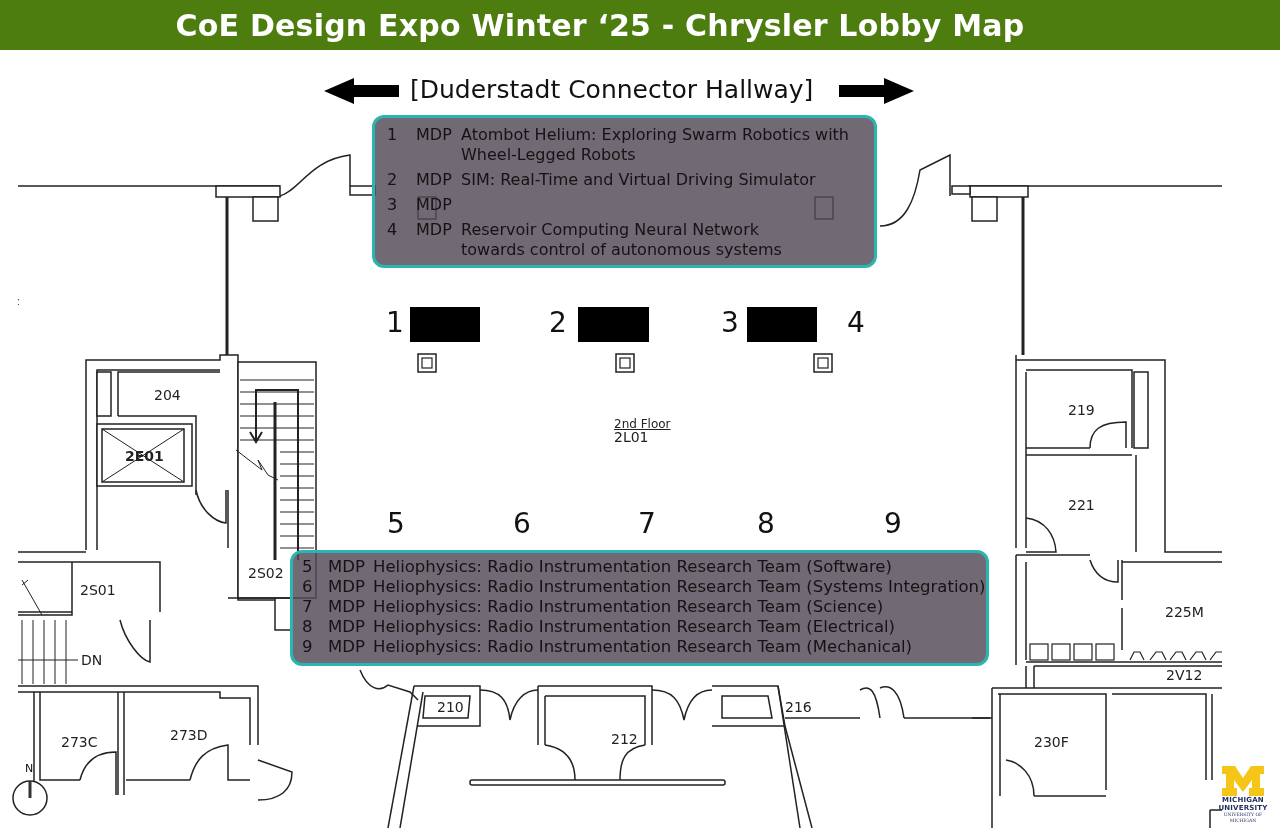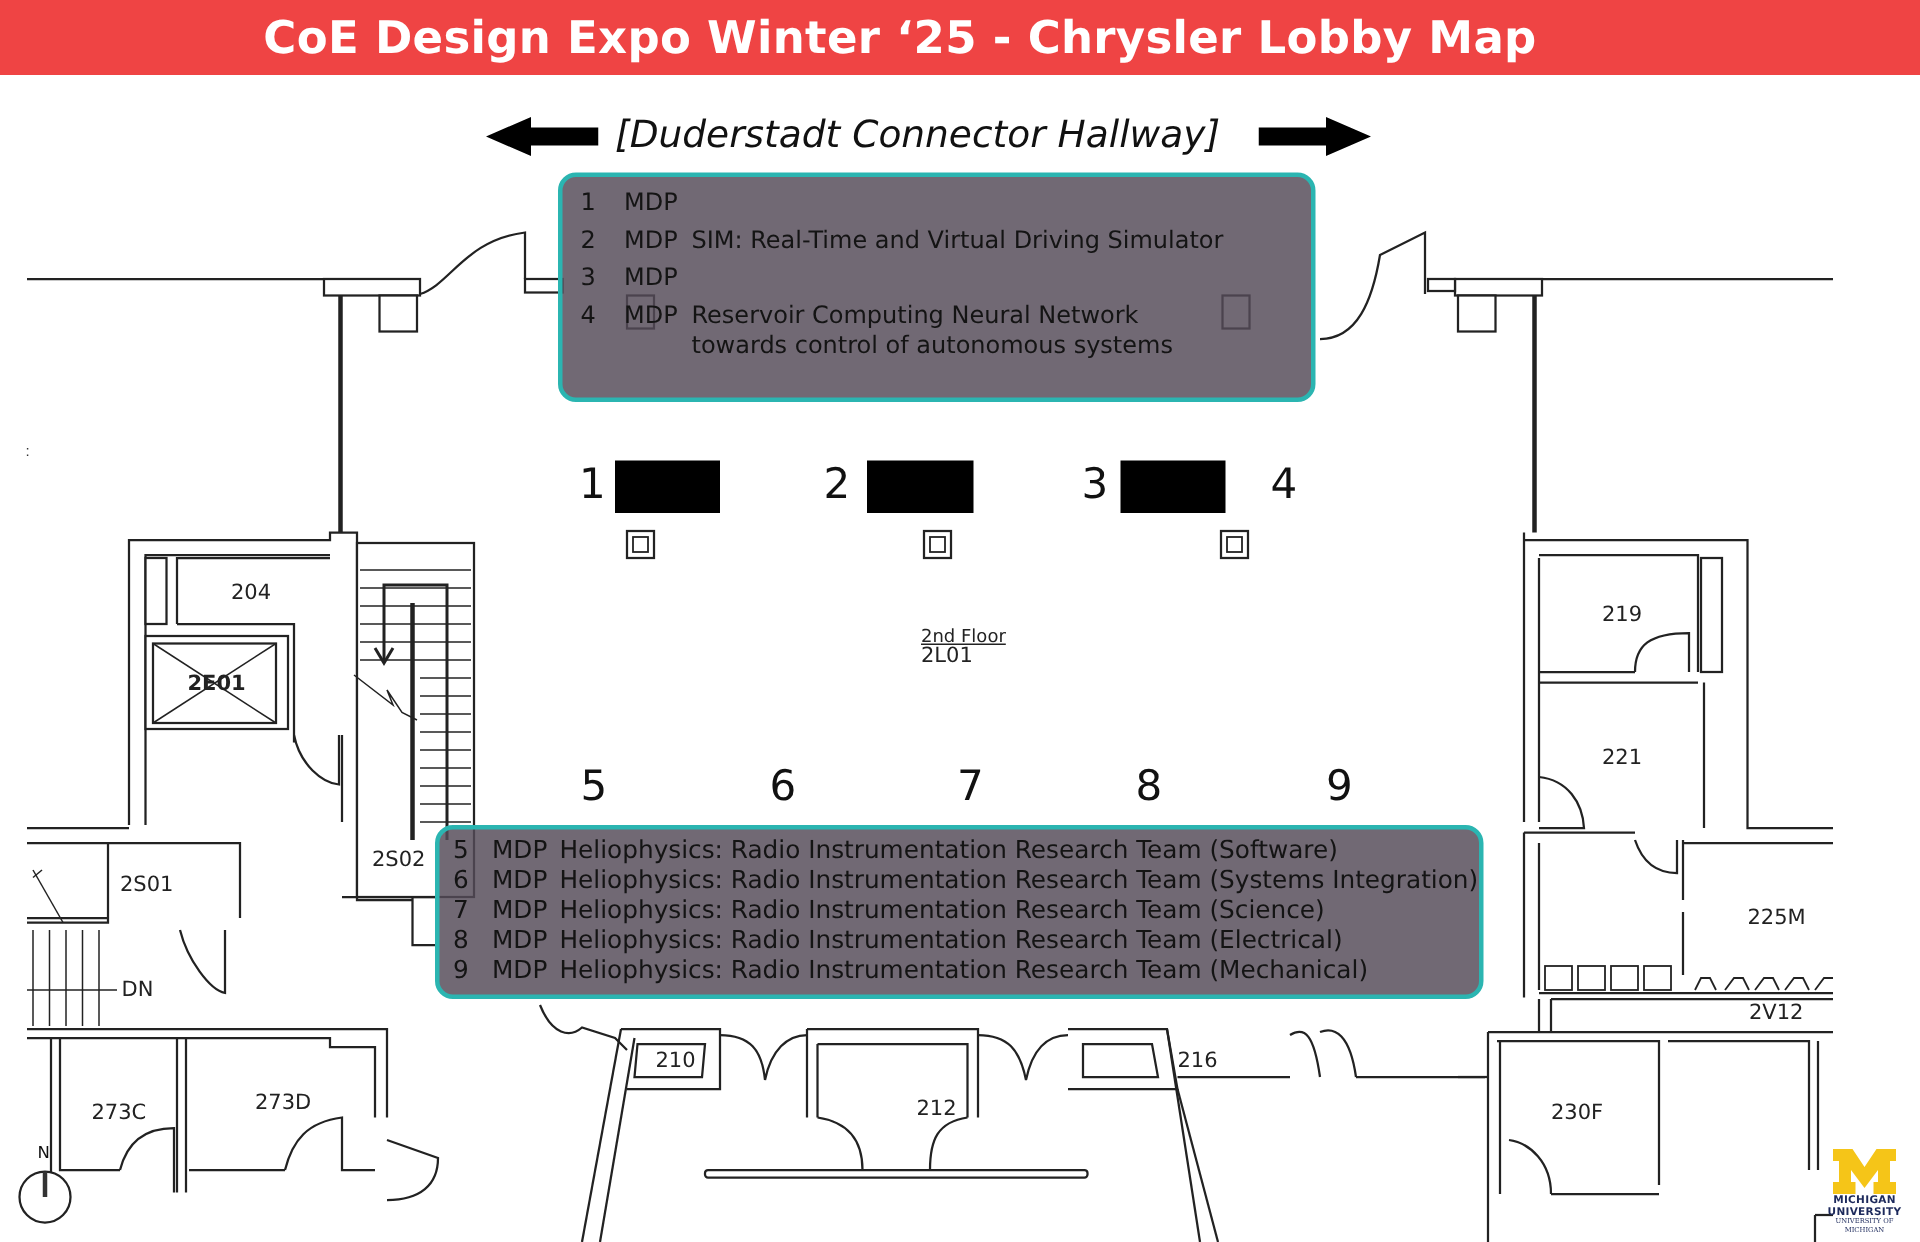--- a/index.html
+++ b/index.html
@@ -2,28 +2,28 @@
 <html><head>
 <meta charset="utf-8">
 <style>
   html, body { margin: 0; padding: 0; }
   body {
     width: 1280px; height: 828px; position: relative; overflow: hidden;
     background: #ffffff; font-family: "Liberation Sans", sans-serif; color: #111;
   }
   .title-bar {
     position: absolute; left: 0; top: 0; width: 1280px; height: 50px;
-    background: #ef4444; color: #fff; display: flex; align-items: center; justify-content: center;
+    background: #4d7c0f; color: #fff; display: flex; align-items: center; justify-content: center;
   }
   .title-bar h1 {
     margin: 0; font-family: "DejaVu Sans", sans-serif; font-weight: bold;
     font-size: 30px; letter-spacing: 0.2px; transform: translateX(-40px);
   }
   .hallway {
-    position: absolute; top: 70px; left: 0; width: 1280px; height: 40px; font-style: italic;
+    position: absolute; top: 70px; left: 0; width: 1280px; height: 40px;
   }
   .hallway-label {
     position: absolute; left: 410px; top: 0; height: 40px; line-height: 40px;
     font-family: "DejaVu Sans", sans-serif; font-size: 25px; color: #111;
   }
   .arrow { position: absolute; top: 8px; }
   svg.plan { position: absolute; left: 0; top: 0; }
   .room {
     position: absolute; font-family: "DejaVu Sans", sans-serif; font-size: 14px; color: #222;
     white-space: nowrap;
@@ -272,20 +272,21 @@
 <div class="room" style="left:1165px;top:604px;">225M</div>
 <div class="room" style="left:1166px;top:667px;">2V12</div>
 <div class="room" style="left:1034px;top:734px;">230F</div>
 
 <div class="dots">:</div>
 
 <div class="legend legend-top">
   <div class="legend-row">
     <span class="num">1</span>
     <span class="type">MDP</span>
+    <span class="name">Atombot Helium: Exploring Swarm Robotics with Wheel-Legged Robots</span>
   </div>
   <div class="legend-row">
     <span class="num">2</span>
     <span class="type">MDP</span>
     <span class="name">SIM: Real-Time and Virtual Driving Simulator</span>
   </div>
   <div class="legend-row">
     <span class="num">3</span>
     <span class="type">MDP</span>
   </div>

